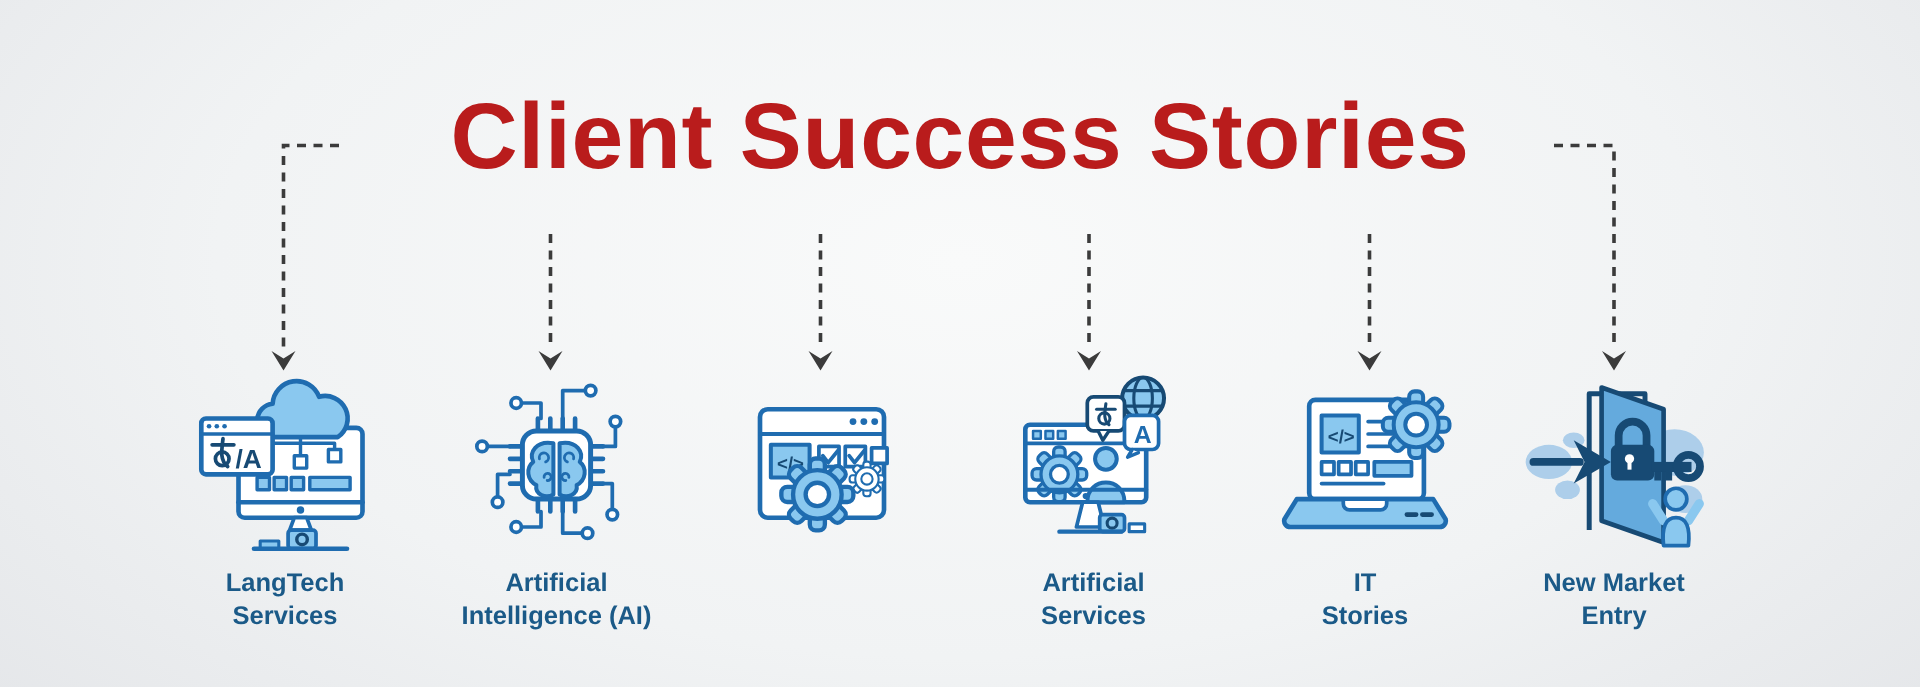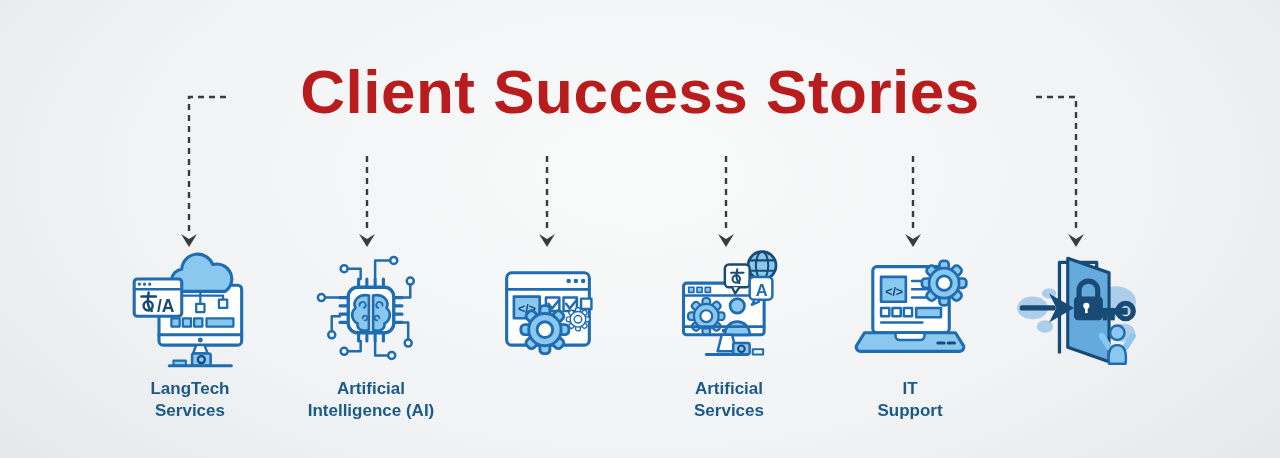--- a/index.html
+++ b/index.html
@@ -264,21 +264,21 @@
         <path d="M32,72 H72" fill="none" stroke-width="2.4"></path>
         <path d="M16,82 H104 L112,95 a4,4 0 0 1 -4,5 H12 a4,4 0 0 1 -4,-5 Z" fill="#8ac8ef" stroke-width="3"></path>
         <path d="M46,82 h28 v3 a4,4 0 0 1 -4,4 h-20 a4,4 0 0 1 -4,-4 Z" fill="#ffffff" stroke-width="2.4"></path>
         <path d="M87,92 h6 M97,92 h6" stroke="#174a74" stroke-width="3"></path>
       </g>
       <text x="36" y="46" font-family="Liberation Sans, sans-serif" font-size="12" font-weight="bold" fill="#174a74">&lt;/&gt;</text>
       <use href="#gear-light" transform="translate(93,34) scale(1.0)"></use>
     </svg>
   </div>
   <div class="label">IT
-Support</div>
+Stories</div>
 </div>
 
 <div class="item i6">
   <div class="icon-wrap">
     <svg viewBox="0 0 120 120">
       <g fill="#aacdea" stroke="none" opacity="0.95">
         <ellipse cx="18" cy="58" rx="15" ry="11"></ellipse>
         <ellipse cx="30" cy="76" rx="8" ry="6"></ellipse>
         <ellipse cx="99" cy="52" rx="19" ry="15"></ellipse>
         <ellipse cx="106" cy="82" rx="11" ry="9"></ellipse>
@@ -298,13 +298,15 @@
       <rect x="93" y="64" width="4.5" height="6" fill="#174a74"></rect>
       <circle cx="108" cy="61" r="7.5" fill="none" stroke="#174a74" stroke-width="5"></circle>
       <g stroke="#1f6cb0" stroke-width="2.4" stroke-linecap="round" stroke-linejoin="round">
         <path d="M92,96 L85,85" fill="none" stroke="#8ac8ef" stroke-width="6"></path>
         <path d="M108,96 L115,85" fill="none" stroke="#8ac8ef" stroke-width="6"></path>
         <path d="M92,112 q-2,-18 8,-18 q10,0 8,18 Z" fill="#8ac8ef"></path>
         <circle cx="100" cy="82" r="7" fill="#8ac8ef"></circle>
       </g>
     </svg>
   </div>
+  <div class="label">New Market
+Entry</div>
 </div>
 
 </body></html>

